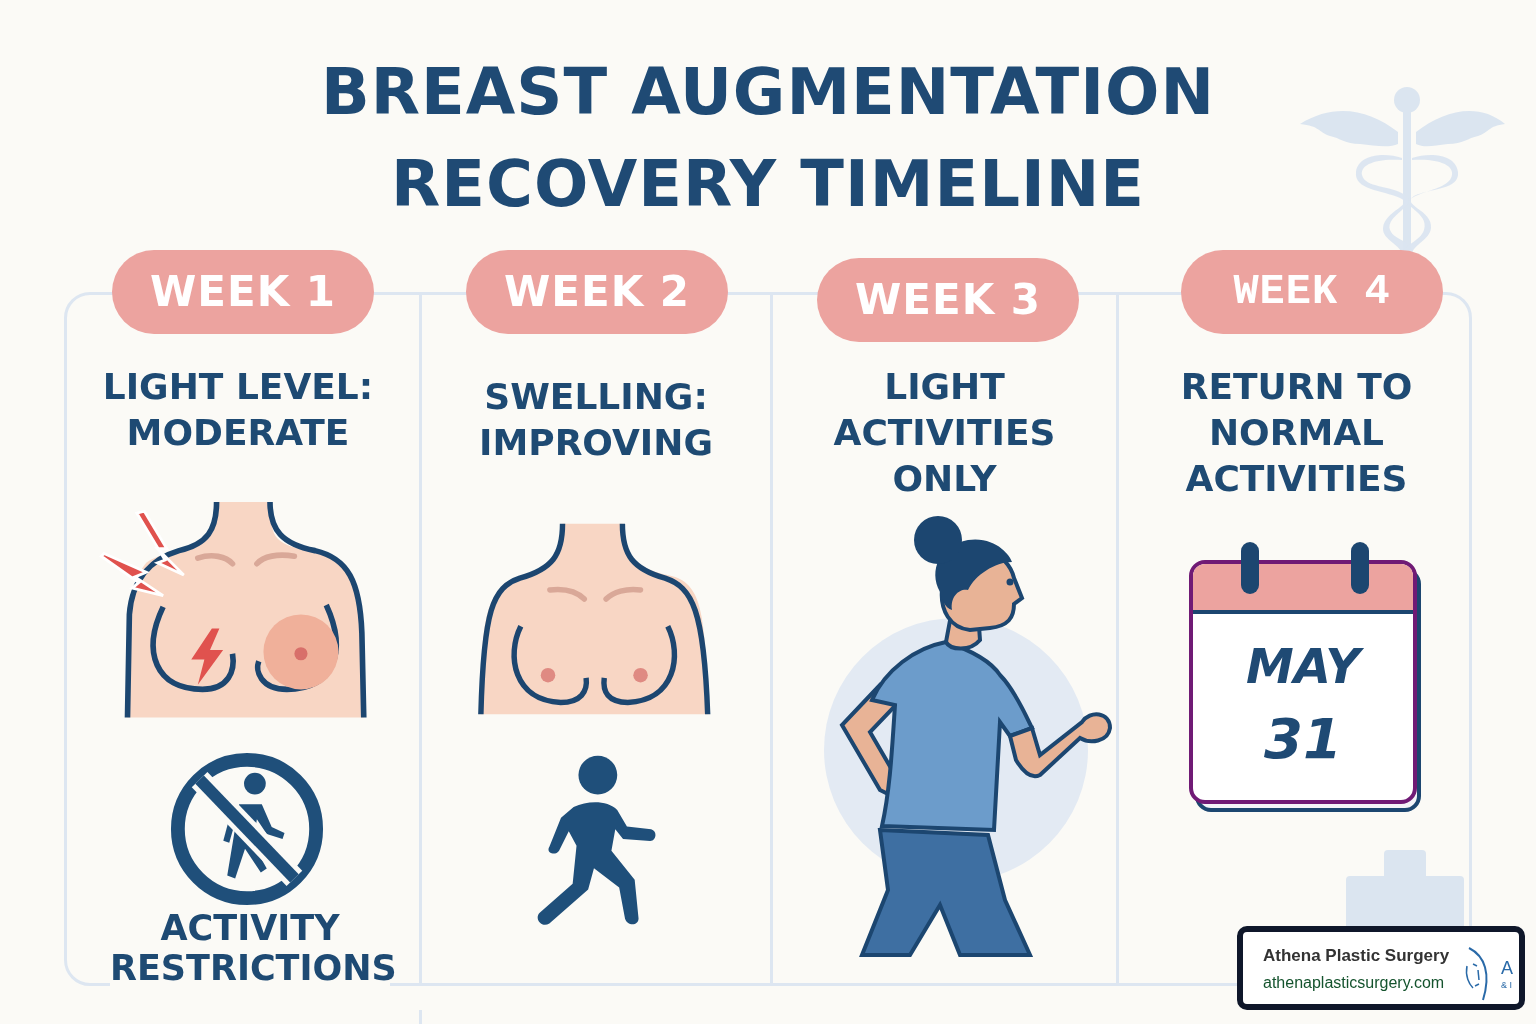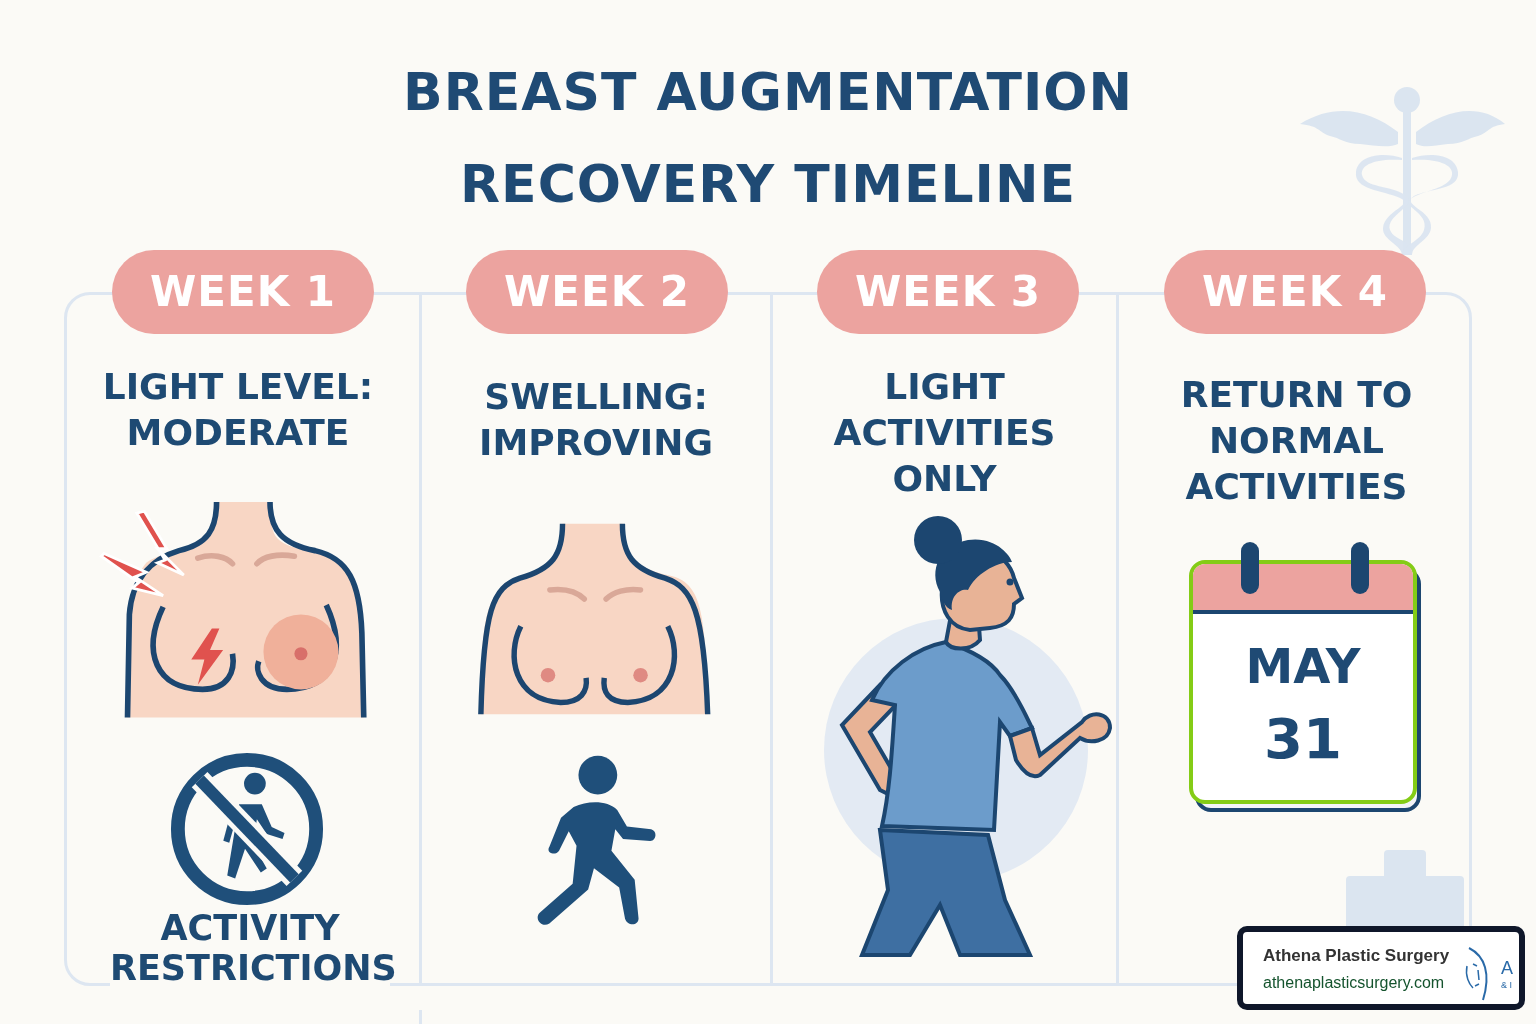--- a/index.html
+++ b/index.html
@@ -7,21 +7,21 @@
   body {
     background: #fbfaf6;
     font-family: "DejaVu Sans", "Liberation Sans", sans-serif;
     position: relative;
     color: #1e4a73;
   }
   .title {
     position: absolute; left: 0; right: 0; top: 46px;
     text-align: center;
     font-weight: bold;
-    font-size: 52px;
+    font-size: 64px;
     line-height: 92px;
     letter-spacing: 1px;
     color: #1f4a74;
   }
   .title .line { display: block; }
 
   .caduceus { position: absolute; left: 1290px; top: 40px; width: 220px; height: 215px; }
 
   .frame {
     position: absolute; left: 64px; top: 292px; width: 1408px; height: 694px;
@@ -152,21 +152,21 @@
     <circle cx="86" cy="172" r="8" fill="#df8a82"></circle>
     <circle cx="188" cy="172" r="8" fill="#df8a82"></circle>
   </svg>
   <svg class="figure" viewBox="0 0 130 180" style="left:108px; top:502px; width:126px; height:178px;">
     <circle cx="70" cy="22" r="20" fill="#1f4f7a"></circle>
     <path d="M45 55 C60 48 80 48 90 58 L100 75 L125 78 C132 80 130 90 124 90 L96 88 L88 78 L84 100 L108 130 L112 170 C112 178 100 178 98 170 L92 138 L66 118 L60 140 L20 175 C12 180 4 170 10 164 L44 134 L48 95 L40 80 L30 100 C26 106 16 102 20 96 L32 66 Z" fill="#1f4f7a"></path>
   </svg>
 </section>
 
 <section class="col" style="left:773px; width:343px;">
-  <div class="pill" style="left:44px;">WEEK 3</div>
+  <div class="pill" style="left:44px;margin-top:8px;">WEEK 3</div>
   <div class="heading" style="top:114px;">
     <span class="ln">LIGHT</span>
     <span class="ln">ACTIVITIES</span>
     <span class="ln">ONLY</span>
   </div>
   <svg class="figure" viewBox="0 0 330 460" style="left:27px; top:250px; width:330px; height:460px;">
     <circle cx="156" cy="250" r="132" fill="#e3eaf3"></circle>
 
     <path d="M80 330 L188 335 L205 400 L230 455 L160 455 L140 405 L110 455 L62 455 L88 390 Z" fill="#3e6fa2" stroke="#1c4670" stroke-width="4"></path>
 
@@ -178,29 +178,29 @@
 
     <path d="M152 110 L178 112 L180 140 C170 152 150 150 146 142 Z" fill="#e8b396" stroke="#1c4670" stroke-width="4"></path>
     <path d="M150 55 C175 40 208 52 214 78 L222 98 L214 104 C214 118 208 126 190 128 L170 130 C150 128 140 110 142 90 Z" fill="#e8b396" stroke="#1c4670" stroke-width="4"></path>
     <path d="M140 92 C128 70 140 45 168 40 C195 36 210 55 212 62 C195 62 175 75 168 90 C160 88 150 96 152 110 C145 108 142 100 140 92 Z" fill="#1c4670"></path>
     <circle cx="138" cy="40" r="24" fill="#1c4670"></circle>
     <circle cx="210" cy="82" r="3.5" fill="#1c4670"></circle>
   </svg>
 </section>
 
 <section class="col" style="left:1119px; width:355px;">
-  <div class="pill" style="left:45px;">WEEK 4</div>
-  <div class="heading" style="top:114px;margin-top:8px;">
+  <div class="pill" style="left:62px;font-family:Liberation Mono, monospace;">WEEK 4</div>
+  <div class="heading" style="top:114px;">
     <span class="ln">RETURN TO</span>
     <span class="ln">NORMAL</span>
     <span class="ln">ACTIVITIES</span>
   </div>
   <div class="figure" style="left:70px; top:292px; width:236px; height:270px;">
     <div style="position:absolute; left:6px; top:26px; width:226px; height:244px; border:4px solid #1c4670; border-radius:16px; background:#f4f4f8;"></div>
-    <div style="position:absolute; left:0; top:18px; width:228px; height:244px; border:4px solid #84cc16; border-radius:16px; background:#ffffff; overflow:hidden;">
+    <div style="position:absolute; left:0; top:18px; width:228px; height:244px; border:4px solid #701a75; border-radius:16px; background:#ffffff; overflow:hidden;font-style:italic;">
       <div style="height:50px; background:#eca39f; border-bottom:4px solid #1c4670;"></div>
       <div style="text-align:center; font-weight:bold; font-size:48px; line-height:56px; margin-top:24px; color:#1f4a74;">MAY</div>
       <div style="text-align:center; font-weight:bold; font-size:56px; line-height:90px; color:#1f4a74;">31</div>
     </div>
     <div style="position:absolute; left:52px; top:0; width:18px; height:52px; border-radius:9px; background:#1c4670;"></div>
     <div style="position:absolute; left:162px; top:0; width:18px; height:52px; border-radius:9px; background:#1c4670;"></div>
   </div>
 </section>
 
 <svg class="cross-bg" viewBox="0 0 118 80">

